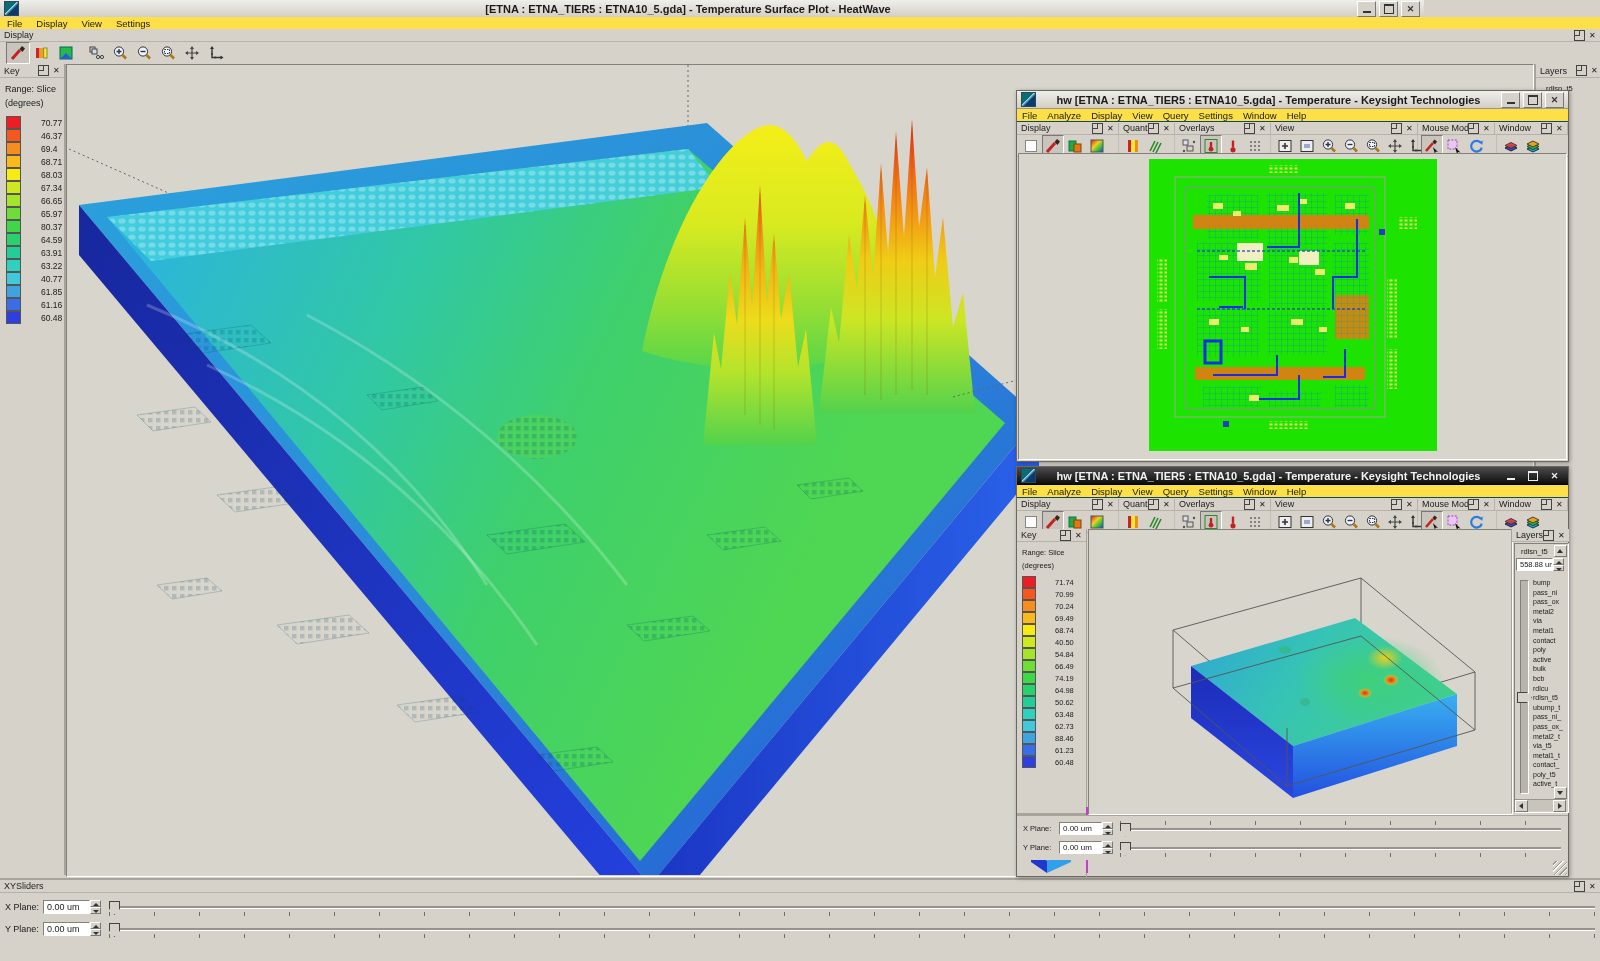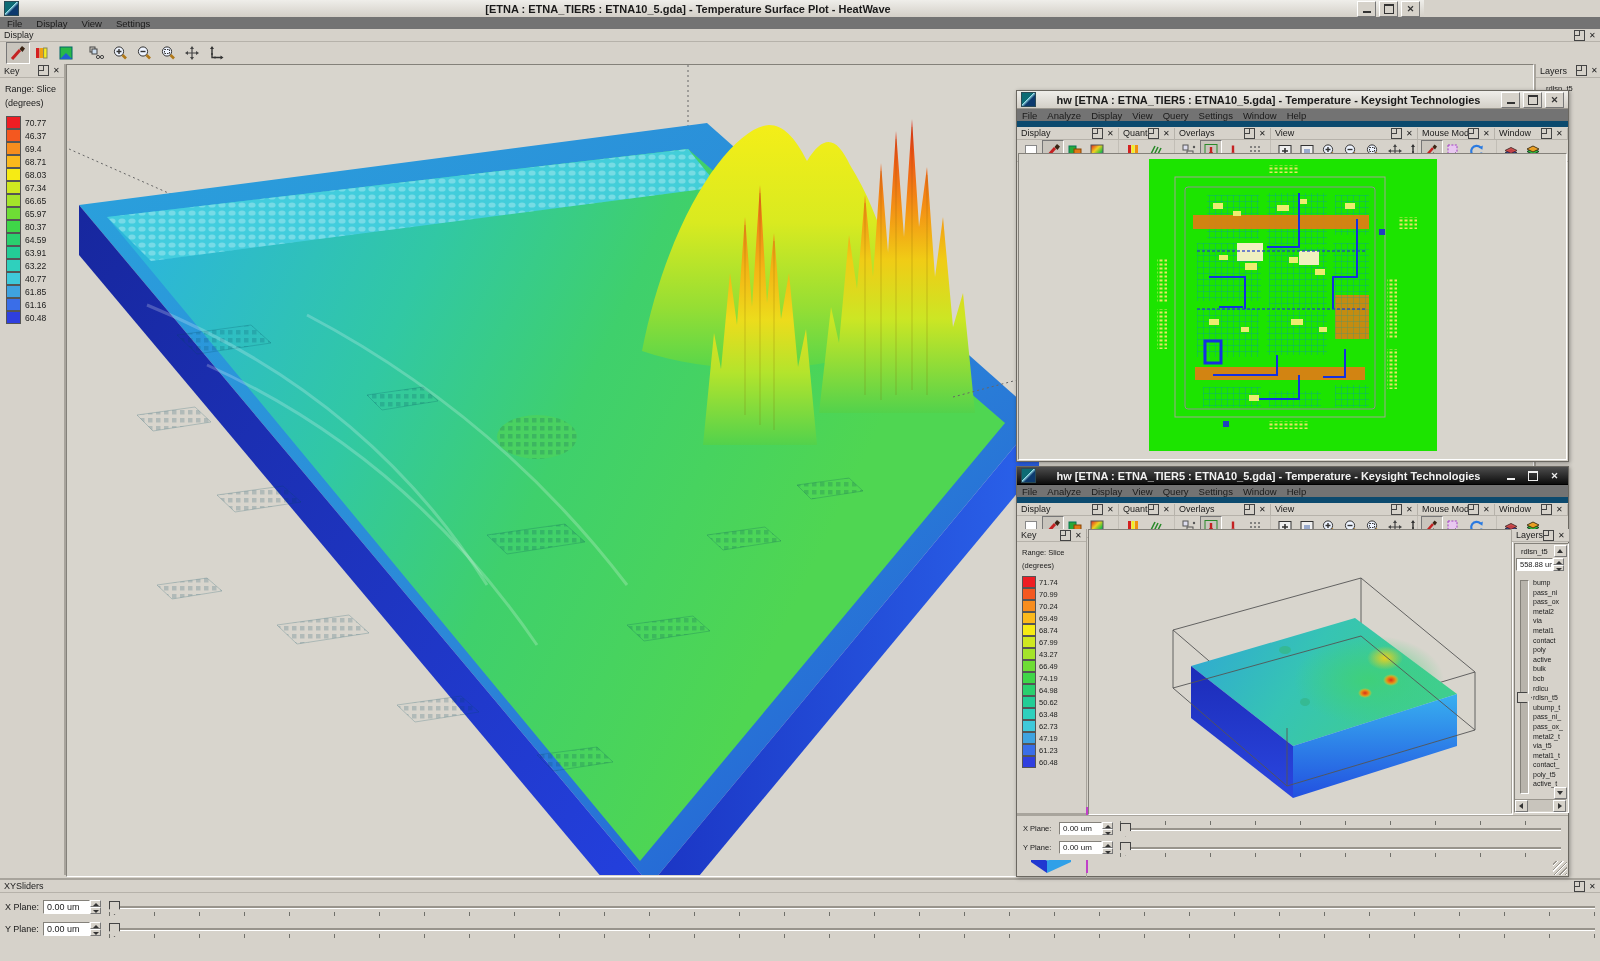--- a/index.html
+++ b/index.html
@@ -18,21 +18,21 @@
   .wbtn{width:17px;height:14px;background:#d6d2ca;border:1px solid;border-color:#fff #777 #777 #fff;
     position:relative;display:flex;align-items:flex-end;justify-content:center;}
   .titlebar.dark .wbtn{background:transparent;border-color:transparent;}
   .wmin::before{content:"";width:8px;height:2px;background:#333;margin-bottom:3px;}
   .wmax::before{content:"";width:8px;height:7px;border:1px solid #333;border-top-width:2px;margin-bottom:2px;}
   .wclose::before{content:"✕";font-size:9px;color:#333;line-height:13px;margin-bottom:0;}
   .titlebar.dark .wmin::before{background:#eee;}
   .titlebar.dark .wmax::before{border-color:#eee;}
   .titlebar.dark .wclose::before{color:#eee;}
 
-  .menubar{display:flex;align-items:center;background:#737373;border-bottom:6px solid #0c4a6e;font-size:9.5px;}
+  .menubar{display:flex;align-items:center;background:#fde047;border-bottom:1px solid #0c4a6e;font-size:9.5px;}
   .menu-item{padding:1px 7px;cursor:default;}
 
   .dockhdr{display:flex;align-items:center;background:#d6d2ca;border-bottom:1px solid #b6b2aa;
     font-size:9px;color:#222;}
   .dockhdr .lbl{padding-left:4px;flex:1;white-space:nowrap;overflow:hidden;}
   .mini{width:9px;height:9px;margin-right:3px;flex:none;position:relative;cursor:default;}
   .mini.dockg{border:1px solid #444;}
   .mini.dockg::before{content:"";position:absolute;left:-1px;top:-1px;width:4px;height:4px;border:1px solid #444;background:#d6d2ca;}
   .mini.closeg::before{content:"✕";font-size:8px;line-height:9px;position:absolute;left:1px;top:0;color:#222;}
 
@@ -43,21 +43,21 @@
   .tb-sep{width:6px;flex:none;}
 
   .sunken{border:1px solid;border-color:#84817a #fff #fff #84817a;}
 
   
   .panel-body{font-size:8.5px;}
   .swatch-row{display:flex;align-items:center;height:13px;}
   .swatch{width:13px;height:11px;border:1px solid #555;margin:0 4px 0 6px;flex:none;}
   .swatch-sm .swatch-row{height:12px;}
   .swatch-sm .swatch{width:12px;height:10px;margin:0 3px 0 5px;}
-  .swatch-label{font-size:8.5px;white-space:nowrap;}
+  .swatch-label{font-size:8.5px;white-space:nowrap;margin-left:16px;}
 
   
   .spin{display:flex;align-items:stretch;height:14px;}
   .spin .val{background:#fff;border:1px solid;border-color:#84817a #fff #fff #84817a;
     font-size:9px;line-height:12px;padding:0 3px;flex:1;white-space:nowrap;overflow:hidden;}
   .spin .btns{width:11px;display:flex;flex-direction:column;flex:none;}
   .spin .btns div{flex:1;background:#d6d2ca;border:1px solid;border-color:#fff #777 #777 #fff;position:relative;}
   .spin .btns div::before{content:"";position:absolute;left:2px;border-left:3px solid transparent;border-right:3px solid transparent;}
   .spin .btns .up::before{top:2px;border-bottom:3px solid #333;}
   .spin .btns .dn::before{top:2px;border-top:3px solid #333;}
@@ -991,25 +991,25 @@
           <div class="swatch-row">
           <span class="swatch" style="background: rgb(251, 185, 28);"></span>
           <span class="swatch-label" style="font-size:7.5px;">69.49</span>
         </div>
           <div class="swatch-row">
           <span class="swatch" style="background: rgb(246, 235, 20);"></span>
           <span class="swatch-label" style="font-size:7.5px;">68.74</span>
         </div>
           <div class="swatch-row">
           <span class="swatch" style="background: rgb(207, 232, 32);"></span>
-          <span class="swatch-label" style="font-size:7.5px;">67.99</span>
+          <span class="swatch-label" style="font-size:7.5px;">40.50</span>
         </div>
           <div class="swatch-row">
           <span class="swatch" style="background: rgb(164, 228, 42);"></span>
-          <span class="swatch-label" style="font-size:7.5px;">43.27</span>
+          <span class="swatch-label" style="font-size:7.5px;">54.84</span>
         </div>
           <div class="swatch-row">
           <span class="swatch" style="background: rgb(110, 221, 53);"></span>
           <span class="swatch-label" style="font-size:7.5px;">66.49</span>
         </div>
           <div class="swatch-row">
           <span class="swatch" style="background: rgb(63, 214, 72);"></span>
           <span class="swatch-label" style="font-size:7.5px;">74.19</span>
         </div>
           <div class="swatch-row">
@@ -1023,21 +1023,21 @@
           <div class="swatch-row">
           <span class="swatch" style="background: rgb(47, 208, 189);"></span>
           <span class="swatch-label" style="font-size:7.5px;">63.48</span>
         </div>
           <div class="swatch-row">
           <span class="swatch" style="background: rgb(63, 201, 218);"></span>
           <span class="swatch-label" style="font-size:7.5px;">62.73</span>
         </div>
           <div class="swatch-row">
           <span class="swatch" style="background: rgb(63, 163, 224);"></span>
-          <span class="swatch-label" style="font-size:7.5px;">47.19</span>
+          <span class="swatch-label" style="font-size:7.5px;">88.46</span>
         </div>
           <div class="swatch-row">
           <span class="swatch" style="background: rgb(58, 110, 232);"></span>
           <span class="swatch-label" style="font-size:7.5px;">61.23</span>
         </div>
           <div class="swatch-row">
           <span class="swatch" style="background: rgb(47, 63, 223);"></span>
           <span class="swatch-label" style="font-size:7.5px;">60.48</span>
         </div>
         </div>

